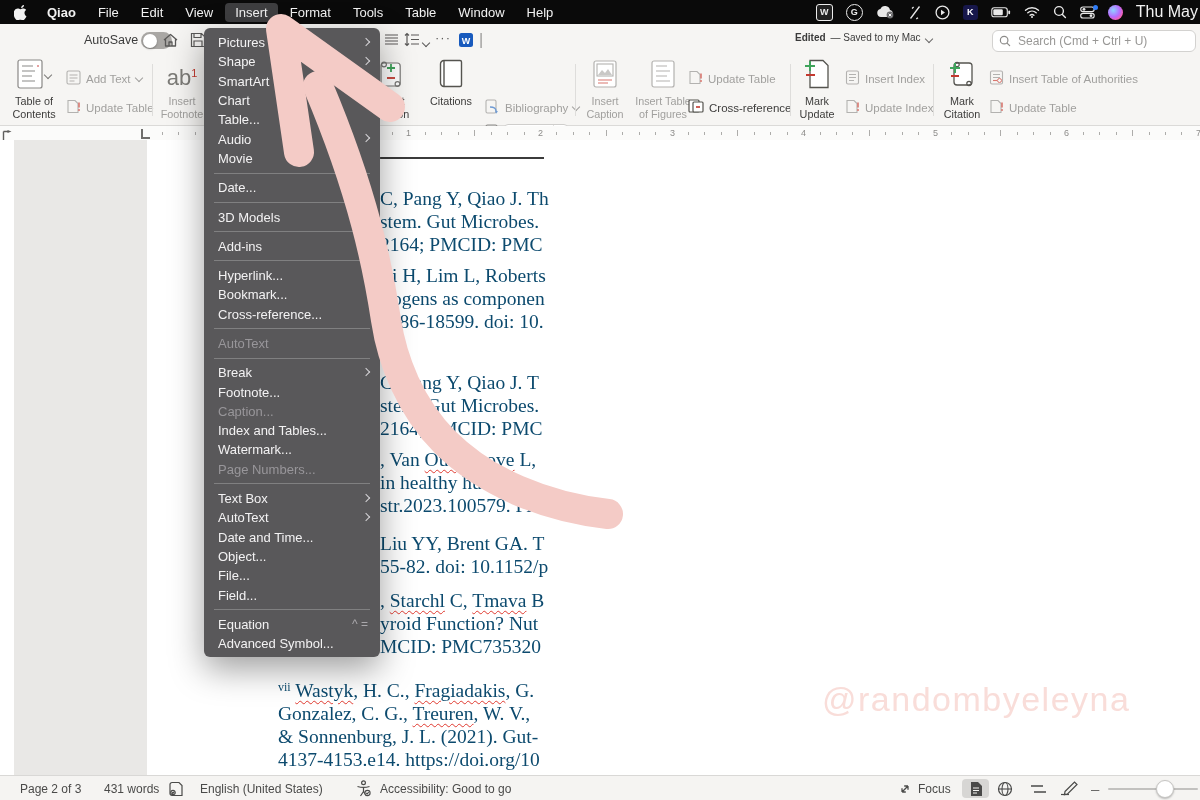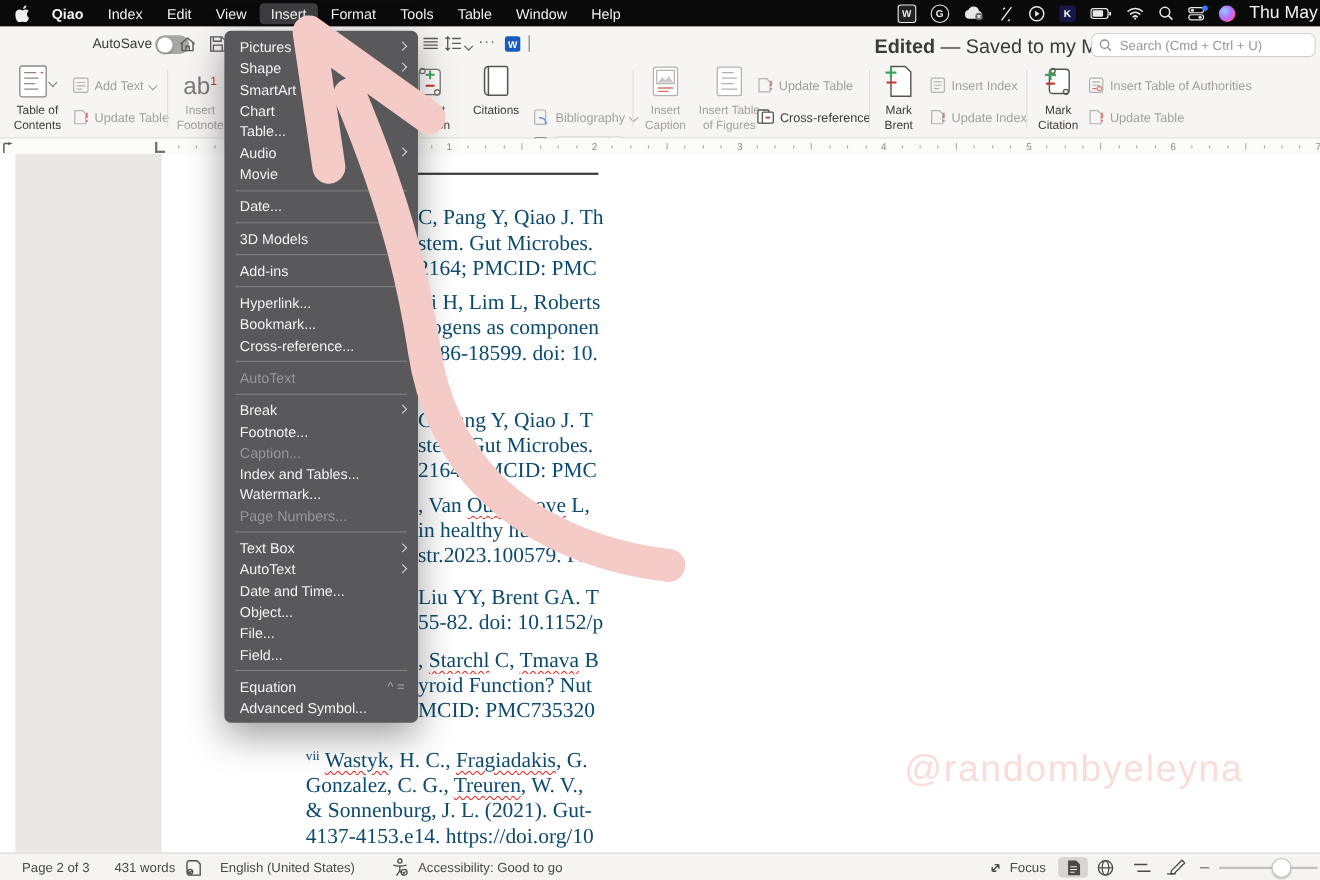--- a/index.html
+++ b/index.html
@@ -25,21 +25,21 @@
 
   
   #titlebar{position:absolute;left:0;top:24px;width:1200px;height:32px;background:#f6f5f3}
   #ribbon{position:absolute;left:0;top:56px;width:1200px;height:69px;background:#f6f5f3;border-bottom:1px solid #dbdad8}
   .traffic{position:absolute;top:34px;width:13px;height:13px;border-radius:50%}
   #autosave-label{position:absolute;left:84px;top:33px;font-size:12.5px;color:#3c3c3c}
   #autosave-toggle{position:absolute;left:141px;top:32px;width:31px;height:17px;border-radius:9px;background:#a9a7a4}
   #autosave-knob{position:absolute;left:1.5px;top:1.5px;width:14px;height:14px;border-radius:50%;background:#fff;
                  box-shadow:0 1px 2px rgba(0,0,0,.3)}
   .tb-ic{position:absolute;top:32px;color:#5a5958}
-  #edited-status{position:absolute;left:795px;top:32px;display:flex;align-items:center;gap:5px;font-size:18px;color:#3a3a3a}
+  #edited-status{position:absolute;left:795px;top:32px;display:flex;align-items:center;gap:5px;font-size:10px;color:#3a3a3a}
   #edited-status .w1{font-weight:600}
   #search-box{position:absolute;left:992px;top:30px;width:204px;height:22px;background:#fff;border:1px solid #d3d2d0;
               border-radius:6px;display:flex;align-items:center;padding:0 6px;box-sizing:border-box;gap:5px}
   #search-box input{border:none;outline:none;flex:1;font-size:12px;color:#444;background:transparent;
                     font-family:"Liberation Sans",sans-serif}
   #search-box input::placeholder{color:#98979५}
   #search-box input::-webkit-input-placeholder{color:#989795}
 
   
   .rb-big{position:absolute;top:4px;text-align:center}
@@ -110,21 +110,21 @@
 <body>
 
 <div id="menubar">
   <div id="mb-left">
     <span id="apple-wrap">
       <svg width="13" height="16" viewBox="0 0 17 21">
           <path fill="#f2f2f2" d="M13.1 1.2c.1 1.1-.3 2.1-1 2.9-.7.8-1.8 1.4-2.8 1.3-.1-1 .4-2.1 1-2.8.7-.8 1.9-1.3 2.8-1.4zM16.3 16.1c-.4 1-.6 1.5-1.2 2.4-.9 1.3-2.1 3-3.5 3-1.3 0-1.7-.9-3.4-.9-1.7 0-2.1.9-3.4.9-1.5 0-2.6-1.5-3.5-2.8C-.9 15.2-1.1 10.8.6 8.5c1.1-1.6 2.7-2.5 4.2-2.5 1.5 0 2.5.9 3.7.9 1.2 0 1.9-.9 3.7-.9 1.4 0 2.8.7 3.8 2-3.3 1.8-2.8 6.4.3 8.1z"></path>
         </svg>
     </span>
   <div class="mb-item bold">Qiao</div>
-      <div class="mb-item">Index</div>
+      <div class="mb-item">File</div>
       <div class="mb-item">Edit</div>
       <div class="mb-item">View</div>
       <div class="mb-item active">Insert</div>
       <div class="mb-item">Format</div>
       <div class="mb-item">Tools</div>
       <div class="mb-item">Table</div>
       <div class="mb-item">Window</div>
       <div class="mb-item">Help</div>
     </div>
   <div id="mb-right">
@@ -361,21 +361,21 @@
 
   <div class="rb-big" style="left:794px;width:46px">
     <div class="rb-ic-wrap">
         <span>
       <svg width="26" height="30" viewBox="0 0 26 30">
             <path fill="#fff" stroke="#55544f" stroke-width="1.3" d="M6 1.5h13l5 5v22H6z"></path>
             <path stroke="#3fa45b" stroke-width="2" d="M1 7h10M6 2v10"></path>
             <path stroke="#c4392f" stroke-width="2" d="M2 16h9"></path>
           </svg></span>
       </div>
-    <div class="big-label en">Mark Brent</div>
+    <div class="big-label en">Mark Update</div>
   </div>
   <div class="rb-row" style="left:845px;top:14px">
     <span><svg width="15" height="15" viewBox="0 0 15 15">
           <rect x="1.5" y="1" width="12" height="13" rx="1.5" fill="none" stroke="#b3b2b0" stroke-width="1.1"></rect>
           <path stroke="#b3b2b0" stroke-width="1.1" d="M4 4.5h7M4 7.5h7M4 10.5h5"></path>
         </svg></span>
     <span class="dis2">Insert Index</span>
   </div>
   <div class="rb-row" style="left:845px;top:43px">
     <span><svg width="15" height="15" viewBox="0 0 15 15">

